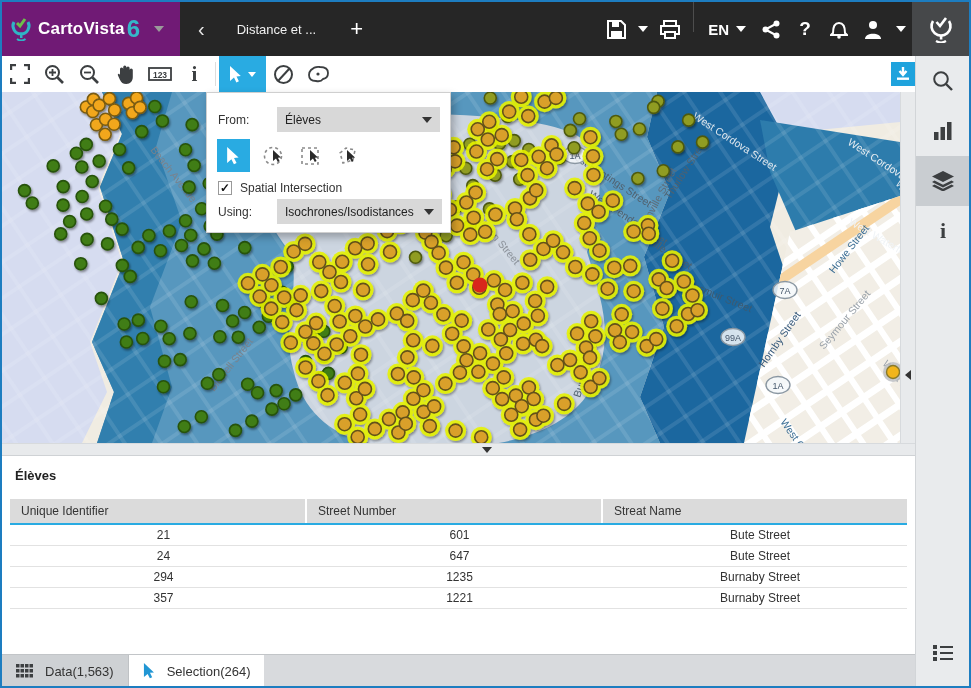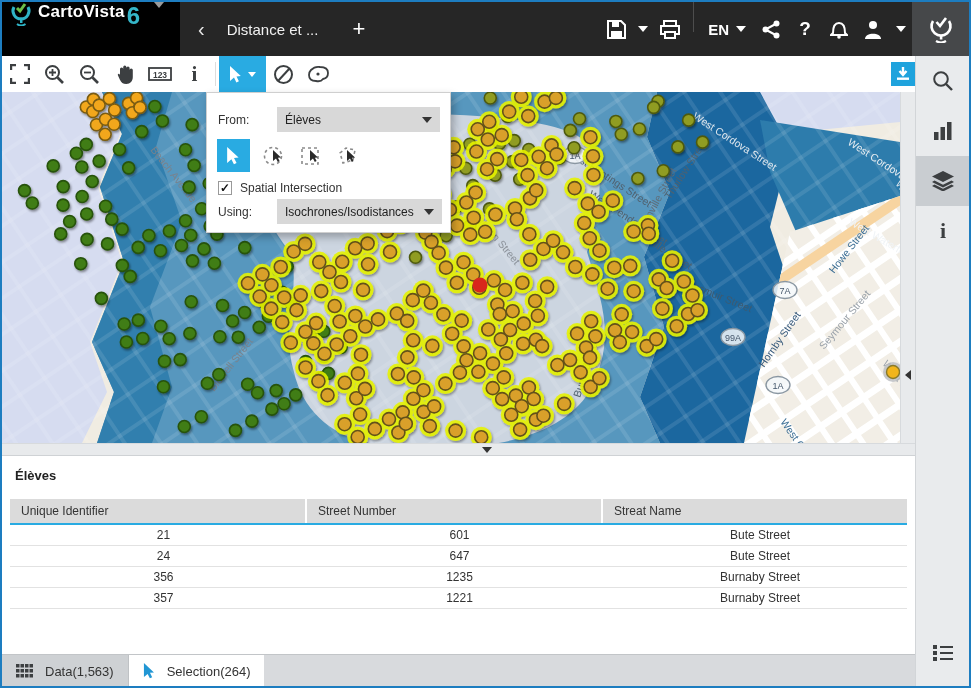--- a/index.html
+++ b/index.html
@@ -1,28 +1,28 @@
 <!DOCTYPE html>
 <html><head>
 <meta charset="utf-8">
 <style>
   * { margin:0; padding:0; box-sizing:border-box; }
   html,body { width:971px; height:688px; font-family:"Liberation Sans", sans-serif; }
   #app { position:relative; width:971px; height:688px; background:#fff; border:2px solid #1d7dc0; overflow:hidden; }
 
   
   #topbar { position:absolute; left:0; top:0; width:967px; height:54px; background:#262626; display:flex; align-items:stretch; }
-  #brand-block { width:178px; background:#000000; display:flex; align-items:flex-start; padding:0 8px; flex:none; }
+  #brand-block { width:178px; background:#701a75; display:flex; align-items:center; padding:0 8px; flex:none; }
   #brand-block .brand-text { color:#fff; font-size:17px; font-weight:bold; letter-spacing:.2px; margin-left:6px; }
   #brand-block .brand-num { font-size:24px; font-weight:bold; margin-left:2px; background:none; color:#35b6c9; }
   .caret { width:0; height:0; border-left:5px solid transparent; border-right:5px solid transparent; border-top:6px solid #9a9a9a; display:inline-block; }
   #brand-caret { margin-left:14px; }
   #tabzone { display:flex; align-items:center; color:#fff; flex:1; }
   #back-chevron { font-size:20px; color:#e8e8e8; margin-left:18px; cursor:pointer; }
-  #map-tab-title { font-size:15px; color:#f0f0f0; margin-left:22px; }
+  #map-tab-title { font-size:13px; color:#f0f0f0; margin-left:32px; }
   #add-map-btn { font-size:22px; color:#fff; margin-left:34px; cursor:pointer; }
   #topbar-right { display:flex; gap:0; }
   .tb-icon { display:flex; align-items:center; justify-content:center; width:34px; height:54px; cursor:pointer; }
   .tb-icon svg { display:block; }
   .tb-sep { width:1px; height:30px; background:#4d4d4d; margin:0 6px; }
   #lang-btn { color:#fff; font-size:15px; font-weight:bold; display:flex; align-items:center; gap:7px; padding:0 8px; cursor:pointer; }
   #brand-mark-block { width:57px; height:54px; background:#46484a; display:flex; align-items:center; justify-content:center; cursor:pointer; }
 
   
   #toolbar { position:absolute; left:0; top:54px; width:809px; height:36px; background:#fff; display:flex; align-items:center; z-index:30; }
@@ -1213,21 +1213,21 @@
             <td>21</td>
             <td>601</td>
             <td>Bute Street</td>
           </tr>
           <tr>
             <td>24</td>
             <td>647</td>
             <td>Bute Street</td>
           </tr>
           <tr>
-            <td>356</td>
+            <td>294</td>
             <td>1235</td>
             <td>Burnaby Street</td>
           </tr>
           <tr>
             <td>357</td>
             <td>1221</td>
             <td>Burnaby Street</td>
           </tr>
         </tbody>
     </table>

